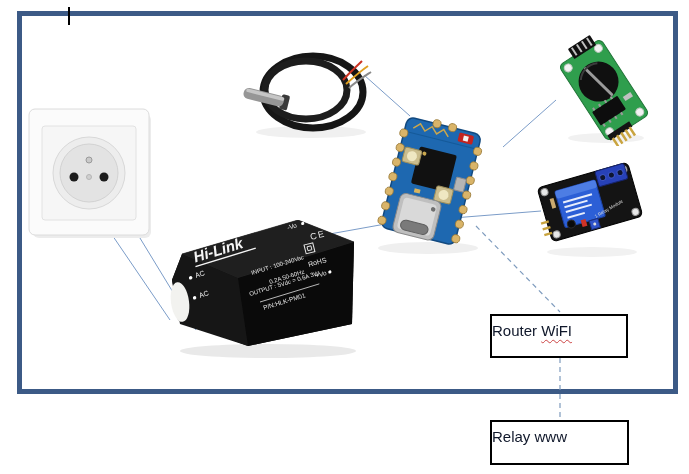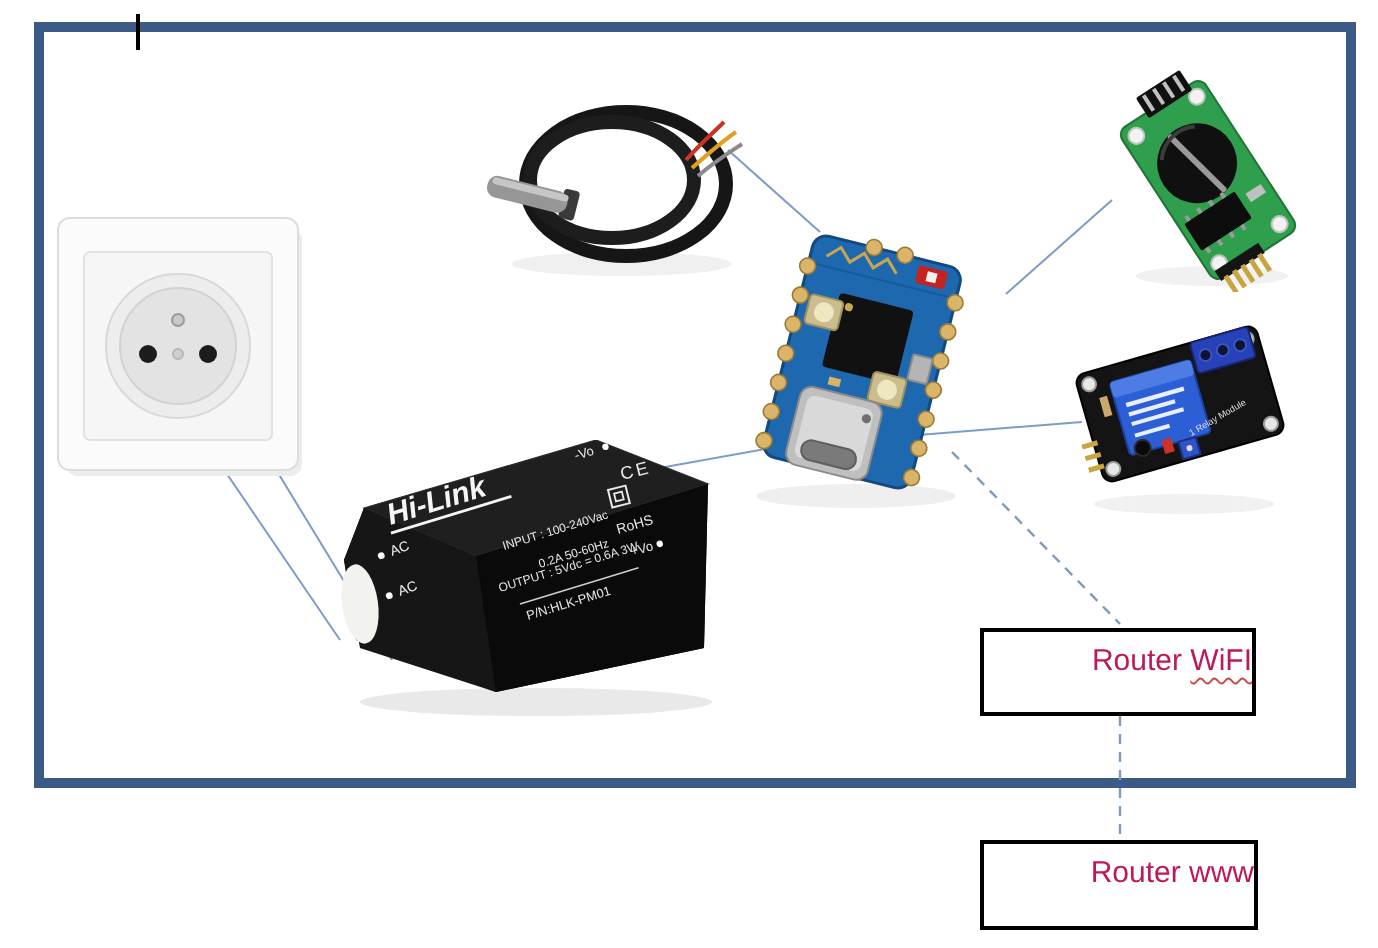--- a/index.html
+++ b/index.html
@@ -9,21 +9,21 @@
   }
   .abs{position:absolute;}
   #frame{
     left:17px;top:11px;width:661px;height:383px;box-sizing:border-box;
     border:5px solid #3c5a86;background:transparent;
   }
   #text-cursor{left:68px;top:7px;width:2px;height:18px;background:#000;}
   #connectors{left:0;top:0;width:689px;height:474px;pointer-events:none;}
   .labelbox{
     box-sizing:border-box;border:2px solid #000;background:#fff;
-    text-align:right;padding-top:6px;font-size:15px;color:#be185d;
+    text-align:left;padding-top:6px;font-size:15px;color:#0f172a;
   }
   #router-box{left:490px;top:314px;width:138px;height:44px;}
   #server-box{left:490px;top:420px;width:139px;height:45px;}
   .flagged{
     text-decoration:underline;text-decoration-style:wavy;
     text-decoration-color:#cc4444;text-decoration-thickness:1px;text-underline-offset:3px;
     margin-left:0.28em;
   }
   svg text{font-family:"Liberation Sans","DejaVu Sans",sans-serif;}
 </style>
@@ -271,16 +271,16 @@
           </g>
       </g>
     </svg>
   </div>
 
   <div id="router-box" class="abs labelbox">
     <span>Router</span><span class="flagged">WiFI</span>
   </div>
 
   <div id="server-box" class="abs labelbox">
-    <span>Router www</span>
+    <span>Relay www</span>
   </div>
 
 </div>
 
 </body></html>

